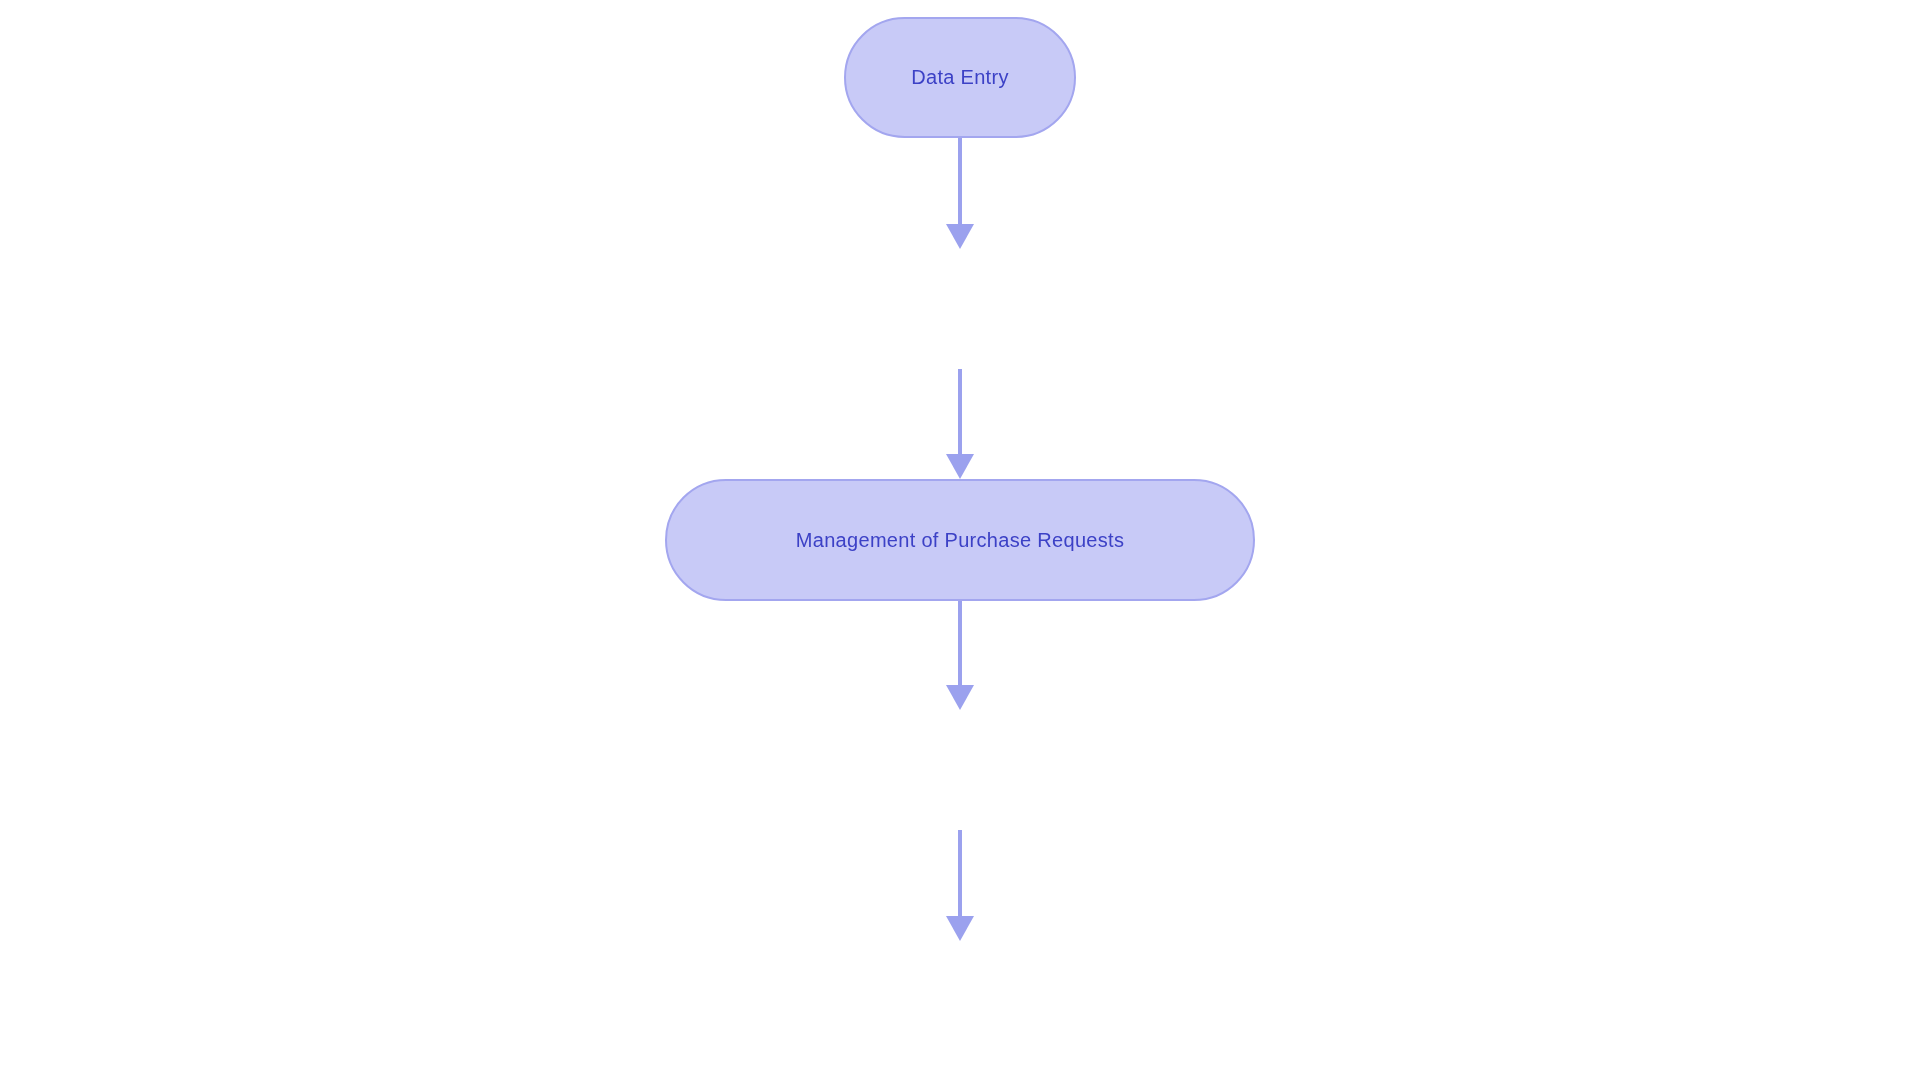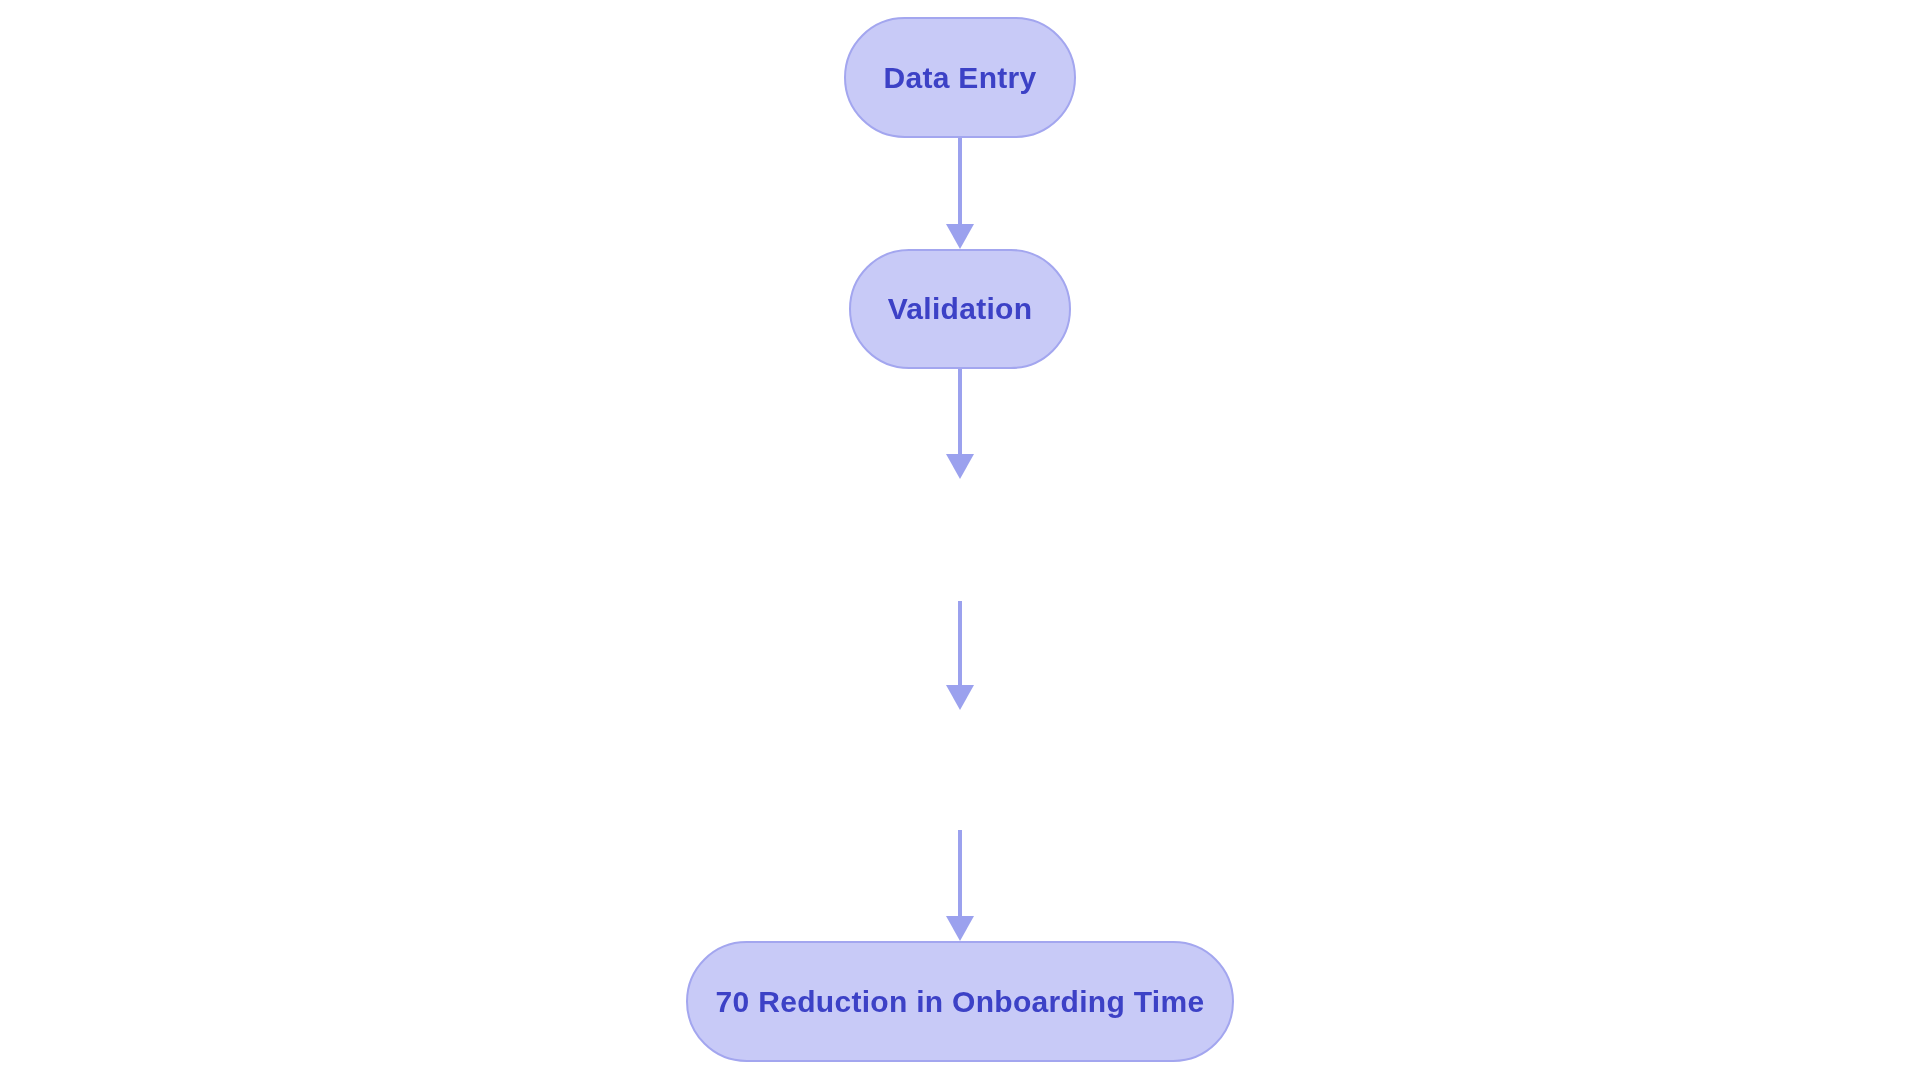--- a/index.html
+++ b/index.html
@@ -25,22 +25,22 @@
   }
   .node {
     position: absolute;
     background: var(--node-fill);
     border: 2px solid var(--node-border);
     border-radius: 61px;
     display: flex;
     align-items: center;
     justify-content: center;
     color: var(--text-color);
-    font-size: 30px;
-    font-weight: 700;
+    font-size: 20px;
+    font-weight: 400;
     letter-spacing: 0.3px;
     text-align: center;
     white-space: nowrap;
   }
   #node-1 { left: 844px; top:  17px; width: 232px; height: 121px; }
   #node-2 { left: 849px; top: 249px; width: 222px; height: 120px; }
   #node-3 { left: 665px; top: 479px; width: 590px; height: 122px; }
   #node-4 { left: 782px; top: 710px; width: 356px; height: 120px; }
   #node-5 { left: 686px; top: 941px; width: 548px; height: 121px; }
 
@@ -79,38 +79,35 @@
 
   <div class="node" id="node-1">
     <span>Data Entry</span>
   </div>
 
   <div class="arrow" id="arrow-1">
     <div class="arrow-line"></div>
     <div class="arrow-head"></div>
   </div>
 
-  <div class="node" id="node-2">
-    <span>Validation</span>
-  </div>
 
   <div class="arrow" id="arrow-2">
     <div class="arrow-line"></div>
     <div class="arrow-head"></div>
   </div>
 
+  <div class="node" id="node-3">
+    <span>Management of Purchase Requests</span>
+  </div>
 
   <div class="arrow" id="arrow-3">
     <div class="arrow-line"></div>
     <div class="arrow-head"></div>
   </div>
 
 
   <div class="arrow" id="arrow-4">
     <div class="arrow-line"></div>
     <div class="arrow-head"></div>
   </div>
 
-  <div class="node" id="node-5">
-    <span>70 Reduction in Onboarding Time</span>
-  </div>
 
 </div>
 
 </body></html>

